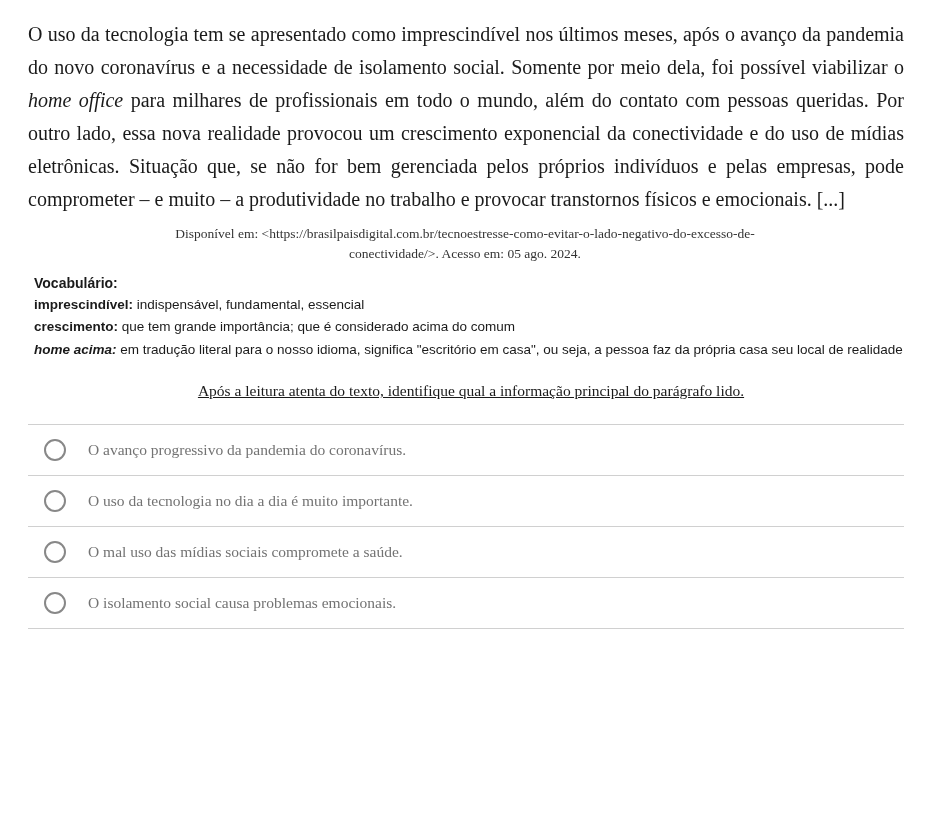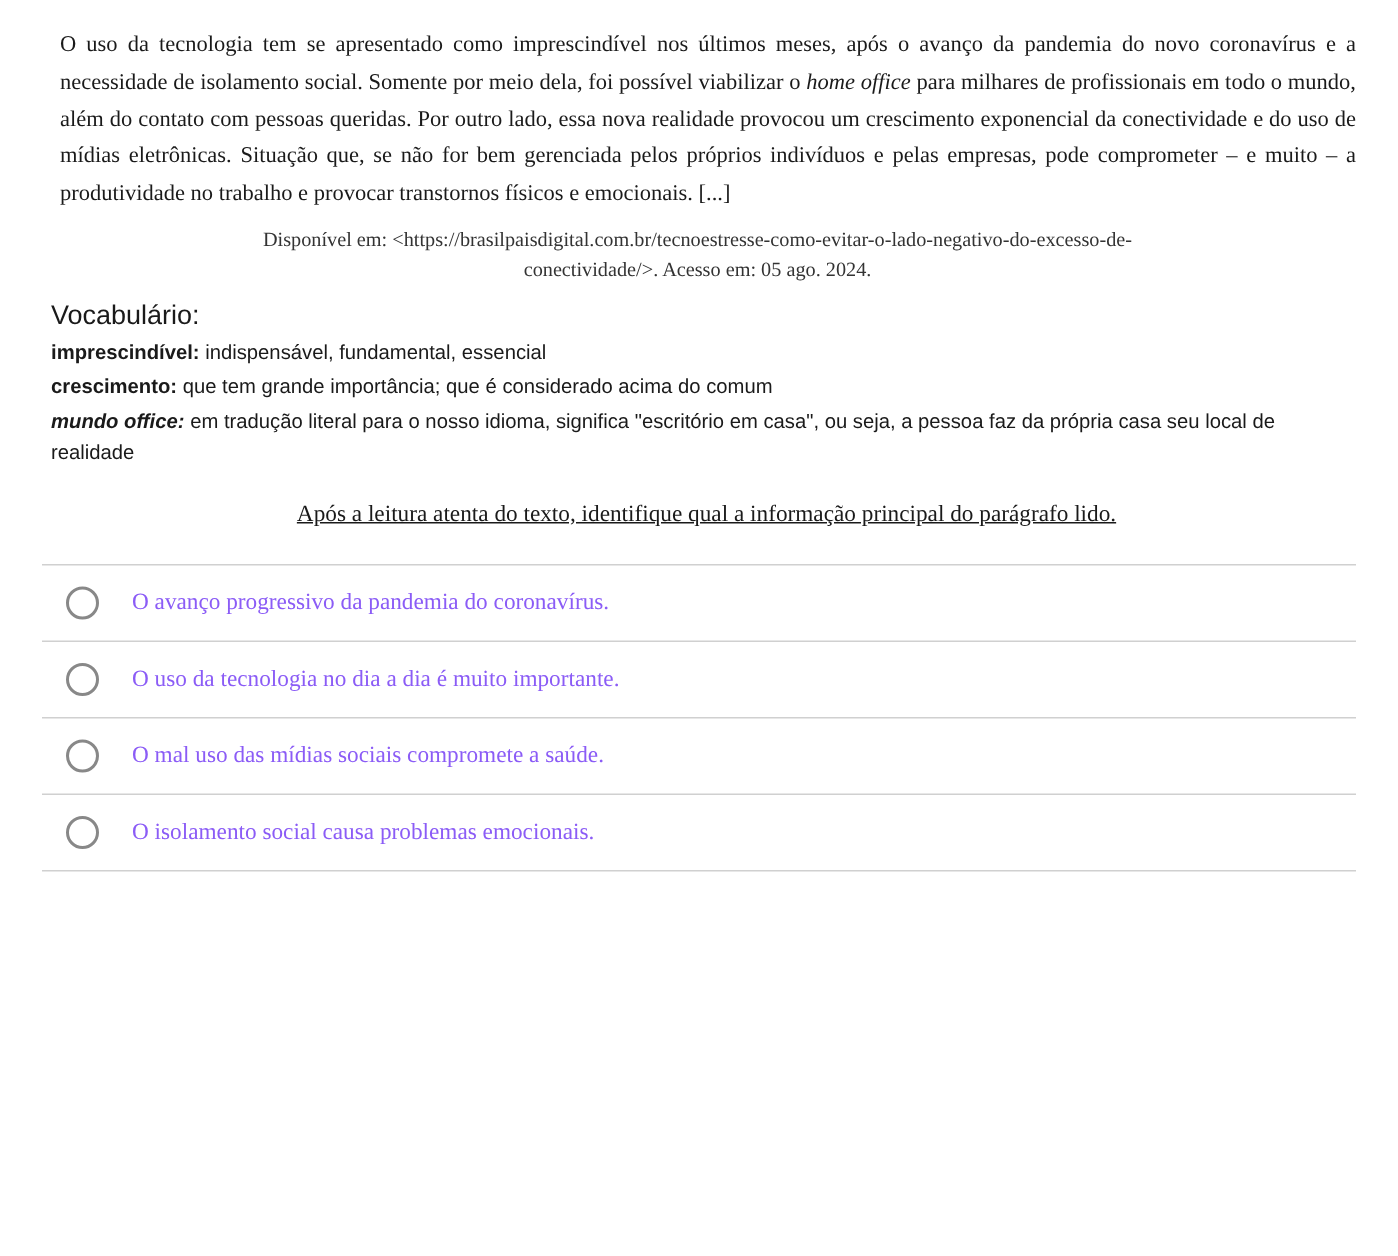--- a/index.html
+++ b/index.html
@@ -14,23 +14,22 @@
       font-size: 15px;
       color: #1a1a1a;
       width: 932px;
       min-height: 837px;
       padding: 18px 28px 24px 28px;
     }
 
     .main-text {
       text-align: justify;
       line-height: 1.65;
-      font-size: 15px;
+      font-size: 20px;
       margin-bottom: 8px;
-      margin-left: 12px;
     }
 
     .main-text em {
       font-style: italic;
     }
 
     .citation {
       text-align: center;
       font-size: 13.5px;
       color: #333;
@@ -40,22 +39,22 @@
       line-height: 1.5;
     }
 
     .vocabulary-section {
       margin-top: 8px;
       margin-bottom: 14px;
       padding-left: 6px;
     }
 
     .vocabulary-title {
-      font-weight: normal;
-      font-size: 18px;
+      font-weight: bold;
+      font-size: 14px;
       margin-bottom: 4px;
       font-family: Arial, sans-serif;
     }
 
     .vocab-item {
       font-size: 13.5px;
       line-height: 1.55;
       margin-bottom: 2px;
       font-family: Arial, sans-serif;
     }
@@ -103,21 +102,21 @@
       border: 2px solid #888;
       display: inline-block;
       margin-right: 22px;
       flex-shrink: 0;
       background: #fff;
     }
 
     .option-text {
       font-size: 15.5px;
       font-family: 'Times New Roman', Times, serif;
-      color: #8b5cf6;
+      color: #737373;
     }
 
     .cursor-area {
       position: relative;
     }
   </style>
 </head>
 <body>
 
 <p class="main-text">
@@ -131,21 +130,21 @@
 
 <div class="vocabulary-section">
   <div class="vocabulary-title">Vocabulário:</div>
   <div class="vocab-item">
     <strong>imprescindível:</strong><span> indispensável, fundamental, essencial</span>
   </div>
   <div class="vocab-item">
     <strong>crescimento:</strong><span> que tem grande importância; que é considerado acima do comum</span>
   </div>
   <div class="vocab-item">
-    <strong><em>mundo office:</em></strong><span> em tradução literal para o nosso idioma, significa "escritório em casa", ou seja, a pessoa faz da própria casa seu local de realidade</span>
+    <strong><em>home acima:</em></strong><span> em tradução literal para o nosso idioma, significa "escritório em casa", ou seja, a pessoa faz da própria casa seu local de realidade</span>
   </div>
 </div>
 
 <div class="question-section">
   <p class="question-text">
     Após a leitura atenta do texto, identifique qual a informação principal do parágrafo lido.
   </p>
 
   <div>
 

